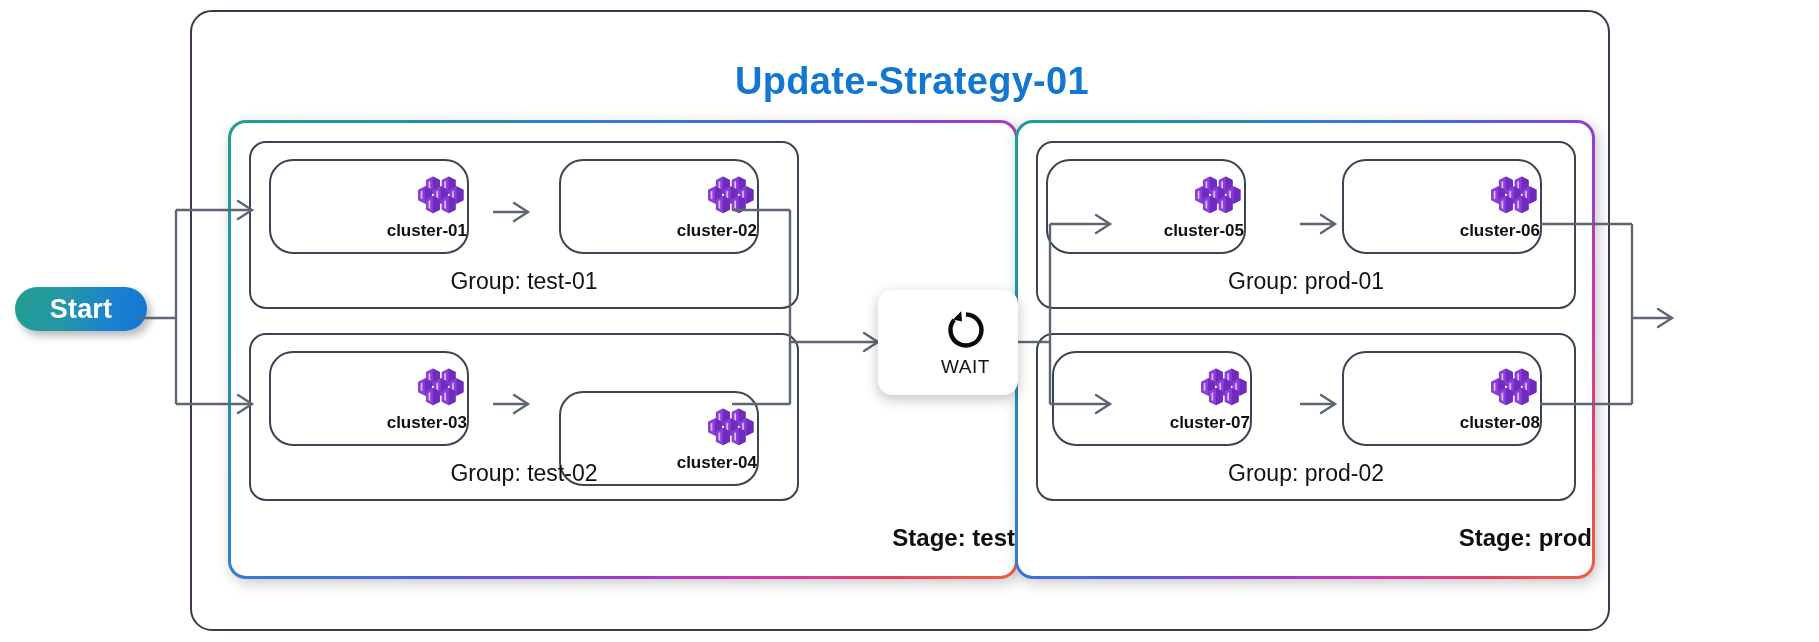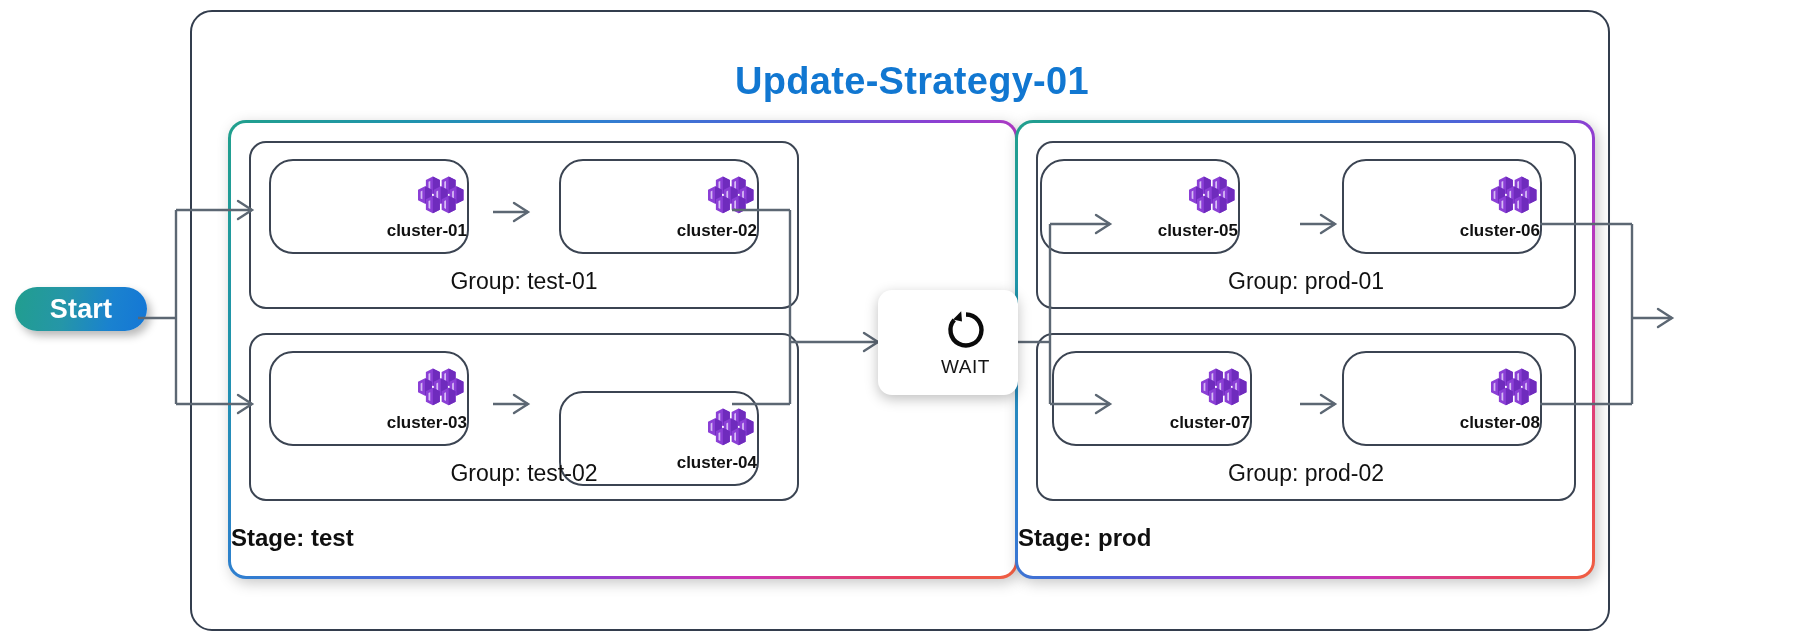--- a/index.html
+++ b/index.html
@@ -82,21 +82,21 @@
     background: #ffffff;
     border-radius: 15px;
   }
   #stage-test { left: 228px; width: 790px; }
   #stage-prod { left: 1015px; width: 580px; }
 
   .stage-label {
     position: absolute;
     left: 0; bottom: 24px;
     width: 100%;
-    text-align: left;
+    text-align: right;
     font-size: 24px;
     font-weight: 700;
     color: #0f0f0f;
   }
 
   
   .group-box {
     position: absolute;
     border: 2.2px solid #3b4452;
     border-radius: 17px;
@@ -407,21 +407,21 @@
       <path d="M23 7.5 A15.5 15.5 0 1 1 11.2 12.9" fill="none" stroke="#0a0a0a" stroke-width="4.4" stroke-linecap="butt"></path>
       <path d="M18.2 4.2 L10.0 12.6 L19.0 14.6 Z" fill="#0a0a0a"></path>
     </svg>
     <div id="wait-label">WAIT</div>
   </div>
 
   <div class="stage-box" id="stage-prod">
     <div class="stage-inner">
 
       <div class="group-box" style="left:18px; top:18px; width:540px; height:168px;">
-        <div class="cluster-node" style="left:2px; top:16px;">
+        <div class="cluster-node" style="left:8px; top:16px;">
           <svg class="cluster-icon" viewBox="0 0 64 48">
             <g>
               <g transform="translate(17,4)">
                   <path d="M0 4 L8 0 L16 4 L16 16 L8 20 L0 16 Z" fill="#8b3fd6"></path>
                   <path d="M8 0 L16 4 L16 16 L8 20 Z" fill="#6f2bbd"></path>
                   <path d="M3 6 L5 5 L5 15 L3 14 Z" fill="#d6bbf5"></path>
                 </g>
               <g transform="translate(35,4)">
                   <path d="M0 4 L8 0 L16 4 L16 16 L8 20 L0 16 Z" fill="#8b3fd6"></path>
                   <path d="M8 0 L16 4 L16 16 L8 20 Z" fill="#6f2bbd"></path>

